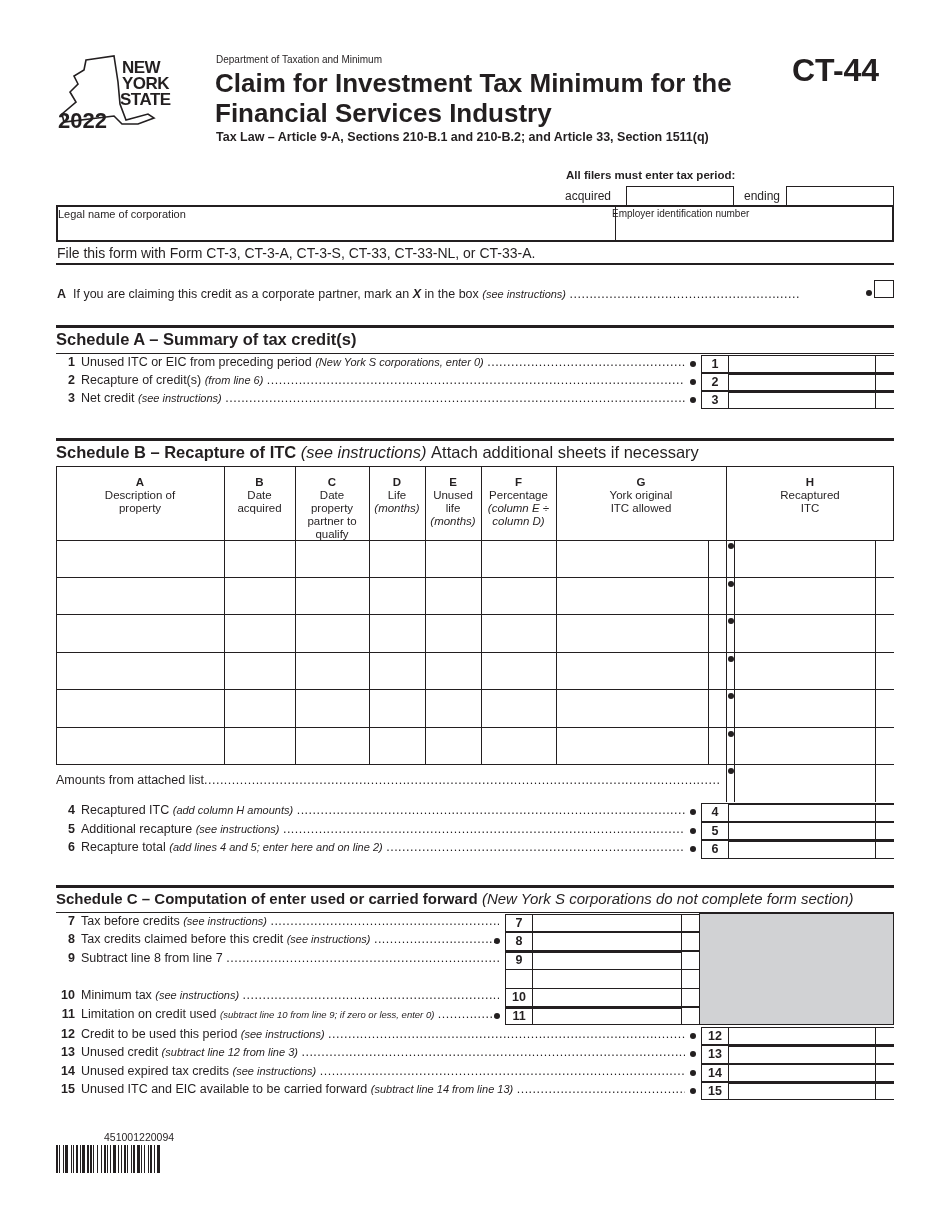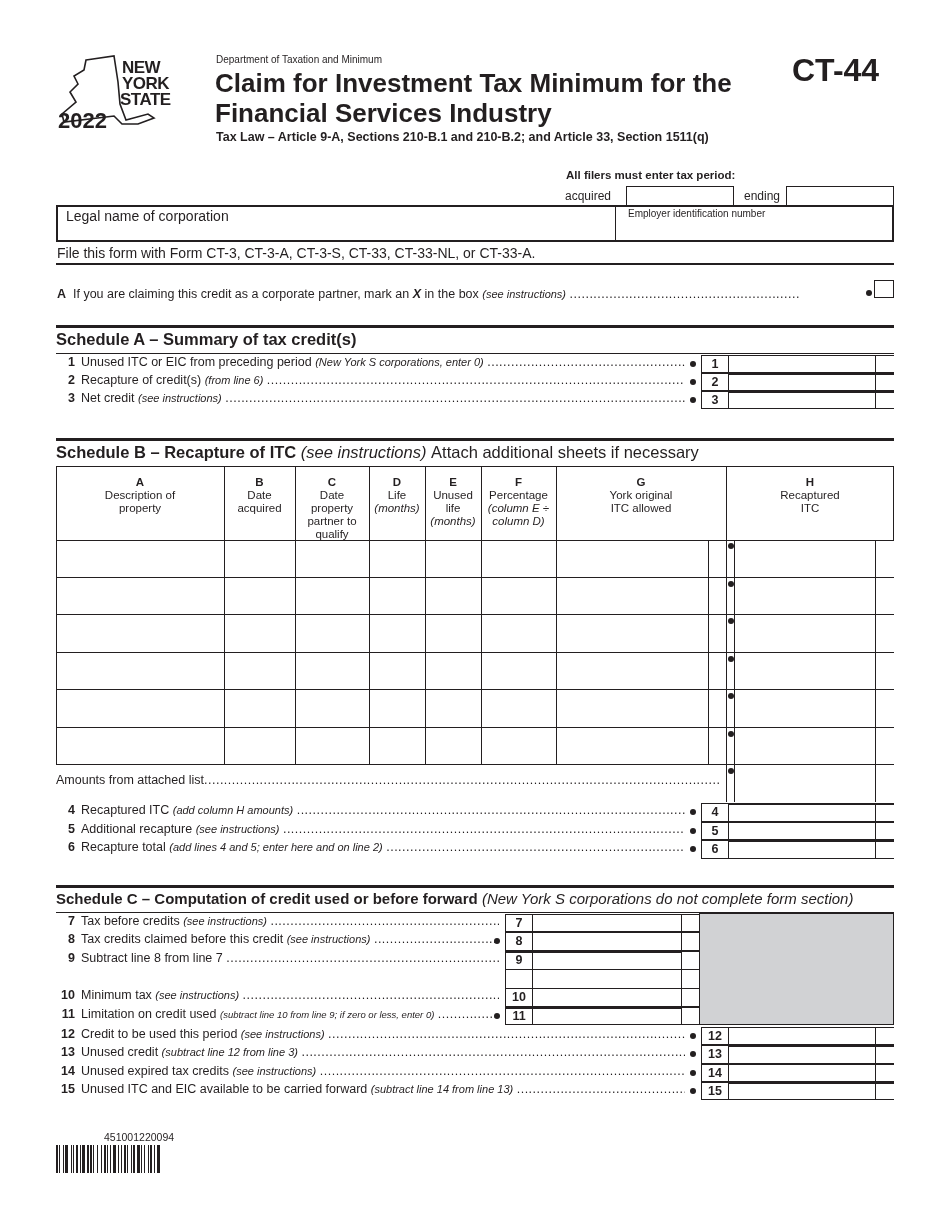--- a/index.html
+++ b/index.html
@@ -44,23 +44,23 @@
 <div class="abs b" style="left:566px;top:169px;font-size:11.5px">All filers must enter tax period:</div>
 <div class="abs" style="left:565px;top:189px;font-size:12px">acquired</div>
 <div class="box" style="left:626px;top:186px;width:108px;height:20px;border-bottom:none"></div>
 <input class="field" style="left: 629px; top: 188px; width: 102px; height: 16px;" value="">
 <div class="abs" style="left:744px;top:189px;font-size:12px">ending</div>
 <div class="box" style="left:786px;top:186px;width:108px;height:20px;border-bottom:none"></div>
 <input class="field" style="left: 789px; top: 188px; width: 102px; height: 16px;" value="">
 
 <div class="box" style="left:56px;top:205px;width:838px;height:37px;border-width:2px"></div>
 <div class="vline" style="left:615px;top:206px;height:35px"></div>
-<div class="abs" style="left:66px;top:208px;font-size:14px">Legal name of corporation</div>
+<div class="abs" style="left:58px;top:208px;font-size:11px">Legal name of corporation</div>
 <input class="field" style="left: 62px; top: 222px; width: 548px; height: 16px;" value="">
-<div class="abs" style="left:628px;top:208px;font-size:10px">Employer identification number</div>
+<div class="abs" style="left:612px;top:208px;font-size:10px">Employer identification number</div>
 <input class="field" style="left: 620px; top: 222px; width: 268px; height: 16px;" value="">
 
 <div class="abs" style="left:57px;top:245px;font-size:14px">File this form with Form CT-3, CT-3-A, CT-3-S, CT-33, CT-33-NL, or CT-33-A.</div>
 <div class="hline" style="left:56px;top:263px;width:838px;height:2px"></div>
 
 <div class="row-text" style="left:57px;top:287px;width:815px">
   <span class="b">A</span>&nbsp;
   <span>If you are claiming this credit as a corporate partner, mark an</span>
   <span class="b i">X</span>
   <span>in the box</span>
@@ -225,21 +225,21 @@
     <div class="box" style="left: 701px; top: 840px; width: 28px; height: 18.5px;"></div>
     <div class="lnum" style="left: 701px; top: 842px; width: 28px;">6</div>
     <div class="box" style="left: 728px; top: 840px; width: 148px; height: 18.5px; border-top-width: 2px;"></div>
     <div class="box" style="left: 875px; top: 840px; width: 19px; height: 18.5px; border-left: 1px solid rgb(35, 31, 32); border-right: none; border-top-width: 2px;"></div>
     <input class="field" value="" style="left: 731px; top: 841px; width: 141px; height: 16.5px;">
     <span class="dot abs" style="left: 690px; top: 846px;"></span>
   </div>
 
 <div class="hline" style="left:56px;top:885px;width:838px;height:3px"></div>
 <div class="abs" style="left:56px;top:890px;white-space:nowrap;font-size:15px">
-  <span class="b">Schedule C – Computation of credit used or before forward</span>
+  <span class="b">Schedule C – Computation of enter used or carried forward</span>
   <span class="i">(New York S corporations do not complete form section)</span>
 </div>
 <div class="hline" style="left:56px;top:912px;width:838px;height:1px"></div>
 <div class="abs" style="left:699px;top:913px;width:195px;height:112px;background:#d1d2d4;border:1px solid #231f20"></div>
 
 <div id="schedC">
     <div class="row-text" style="left: 57px; top: 914px; width: 442px;"><span class="num">7</span><span>Tax before credits</span> <span class="small">(see instructions)</span> <span class="leader">........................................................................................................................................................................................................</span></div>
     <div class="box" style="left: 505px; top: 914px; width: 28px; height: 18px; border-top-width: 1px;"></div>
     <div class="lnum" style="left: 505px; top: 916px; width: 28px;">7</div>
     <div class="box" style="left: 532px; top: 914px; width: 150px; height: 18px; border-top-width: 1px;"></div>

